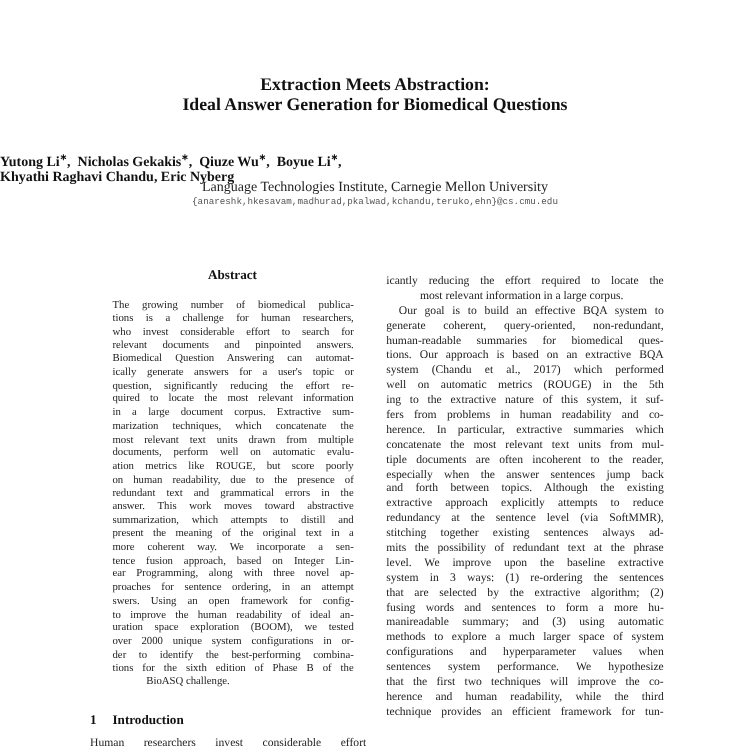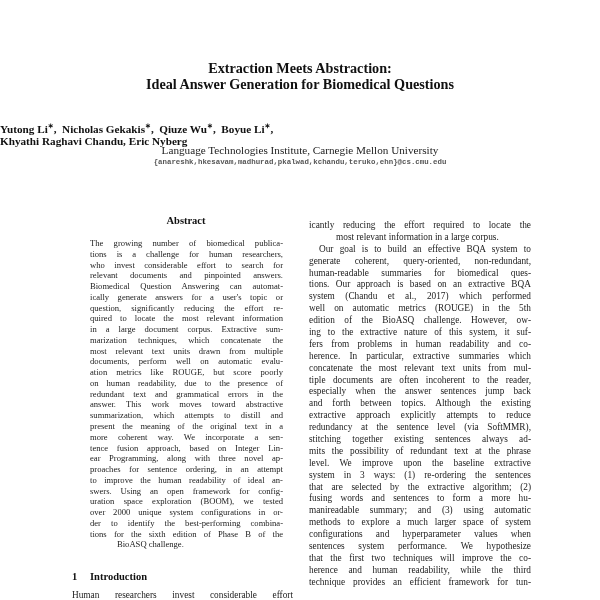--- a/index.html
+++ b/index.html
@@ -53,21 +53,20 @@
   }
   .email {
     position: absolute;
     left: 0; width: 600px;
     top: 157px;
     text-align: center;
     font-family: "Liberation Mono", monospace;
     font-size: 7.4px;
     line-height: 10px;
     color: #555;
-    font-weight: bold;
   }
   .abstract-heading {
     position: absolute;
     left: 90px; width: 192px;
     top: 215px;
     text-align: center;
     font-weight: bold;
     font-size: 10.5px;
     line-height: 12px;
     color: #111;
@@ -165,22 +164,22 @@
       <span class="ln">ation metrics like ROUGE, but score poorly</span>
       <span class="ln">on human readability, due to the presence of</span>
       <span class="ln">redundant text and grammatical errors in the</span>
       <span class="ln">answer. This work moves toward abstractive</span>
       <span class="ln">summarization, which attempts to distill and</span>
       <span class="ln">present the meaning of the original text in a</span>
       <span class="ln">more coherent way. We incorporate a sen-</span>
       <span class="ln">tence fusion approach, based on Integer Lin-</span>
       <span class="ln">ear Programming, along with three novel ap-</span>
       <span class="ln">proaches for sentence ordering, in an attempt</span>
+      <span class="ln">swers. Using an open framework for config-</span>
       <span class="ln">to improve the human readability of ideal an-</span>
-      <span class="ln">swers. Using an open framework for config-</span>
       <span class="ln">uration space exploration (BOOM), we tested</span>
       <span class="ln">over 2000 unique system configurations in or-</span>
       <span class="ln">der to identify the best-performing combina-</span>
       <span class="ln">tions for the sixth edition of Phase B of the</span>
       <span class="ln last">BioASQ challenge.</span>
     </div>
 
   <div class="section-heading">
     <span class="num">1</span><span>Introduction</span>
   </div>
@@ -188,21 +187,20 @@
 
   <div class="rcol" id="right-column">
       <span class="ln">icantly reducing the effort required to locate the</span>
       <span class="ln last">most relevant information in a large corpus.</span>
       <span class="ln indent">Our goal is to build an effective BQA system to</span>
       <span class="ln">generate coherent, query-oriented, non-redundant,</span>
       <span class="ln">human-readable summaries for biomedical ques-</span>
       <span class="ln">tions. Our approach is based on an extractive BQA</span>
       <span class="ln">system (Chandu et al., 2017) which performed</span>
       <span class="ln">well on automatic metrics (ROUGE) in the 5th</span>
-      <span class="ln">edition of the BioASQ challenge. However, ow-</span>
       <span class="ln">ing to the extractive nature of this system, it suf-</span>
       <span class="ln">fers from problems in human readability and co-</span>
       <span class="ln">herence. In particular, extractive summaries which</span>
       <span class="ln">concatenate the most relevant text units from mul-</span>
       <span class="ln">tiple documents are often incoherent to the reader,</span>
       <span class="ln">especially when the answer sentences jump back</span>
       <span class="ln">and forth between topics. Although the existing</span>
       <span class="ln">extractive approach explicitly attempts to reduce</span>
       <span class="ln">redundancy at the sentence level (via SoftMMR),</span>
       <span class="ln">stitching together existing sentences always ad-</span>

